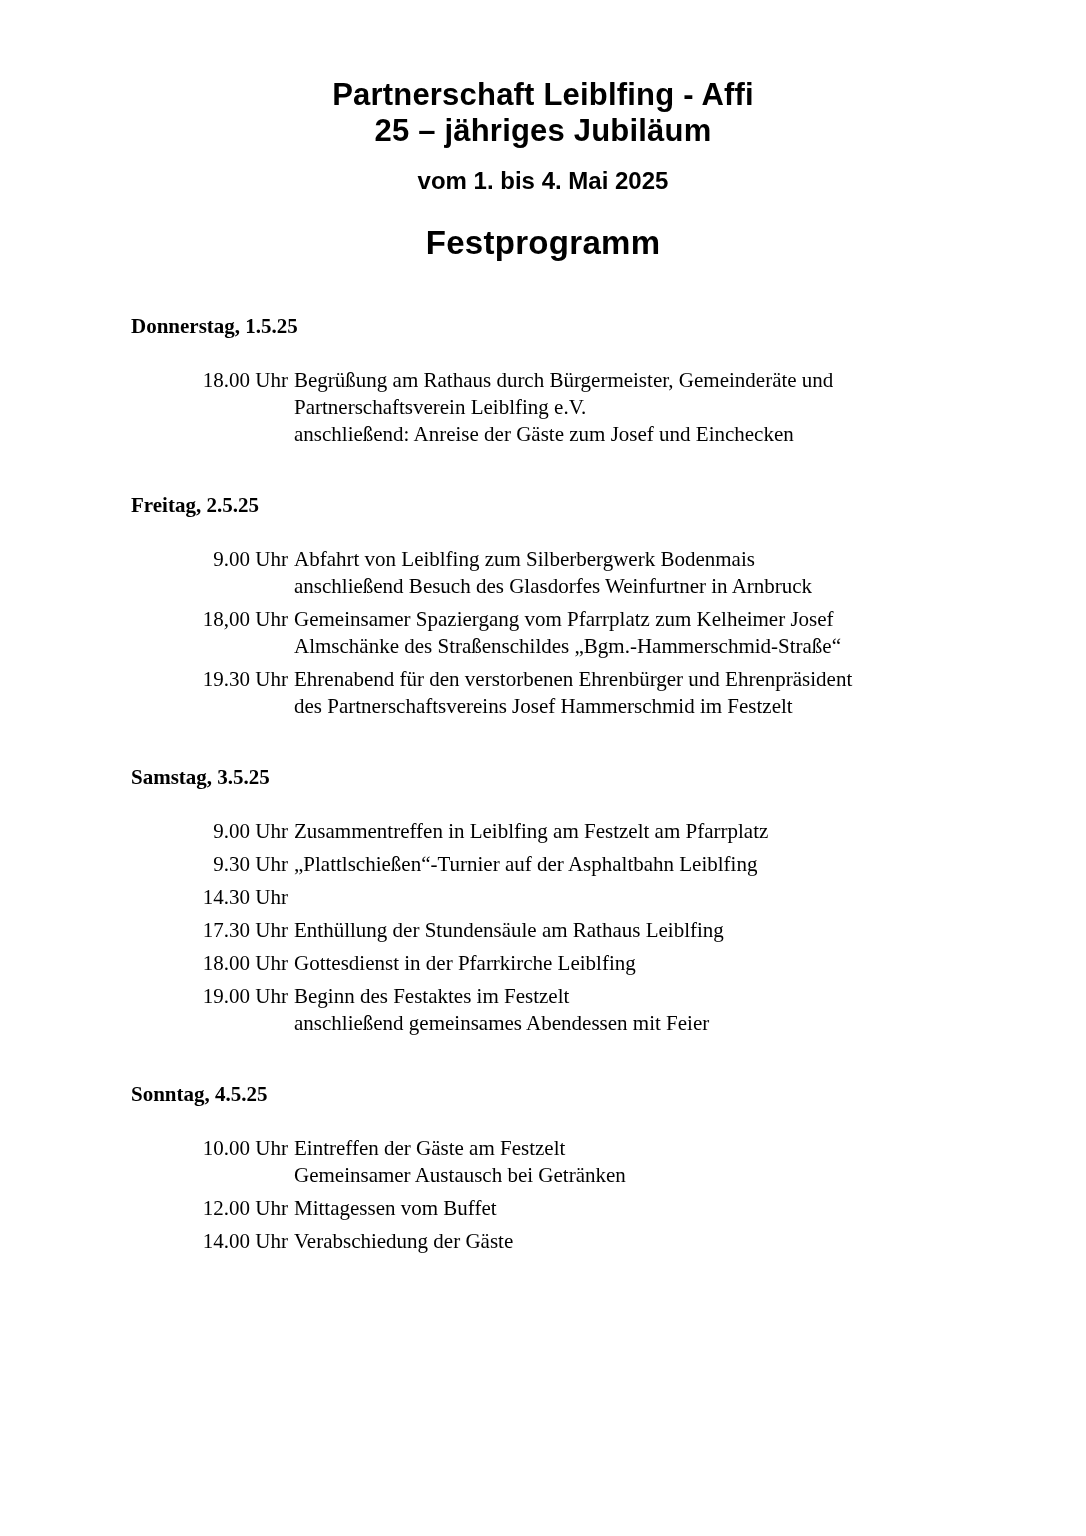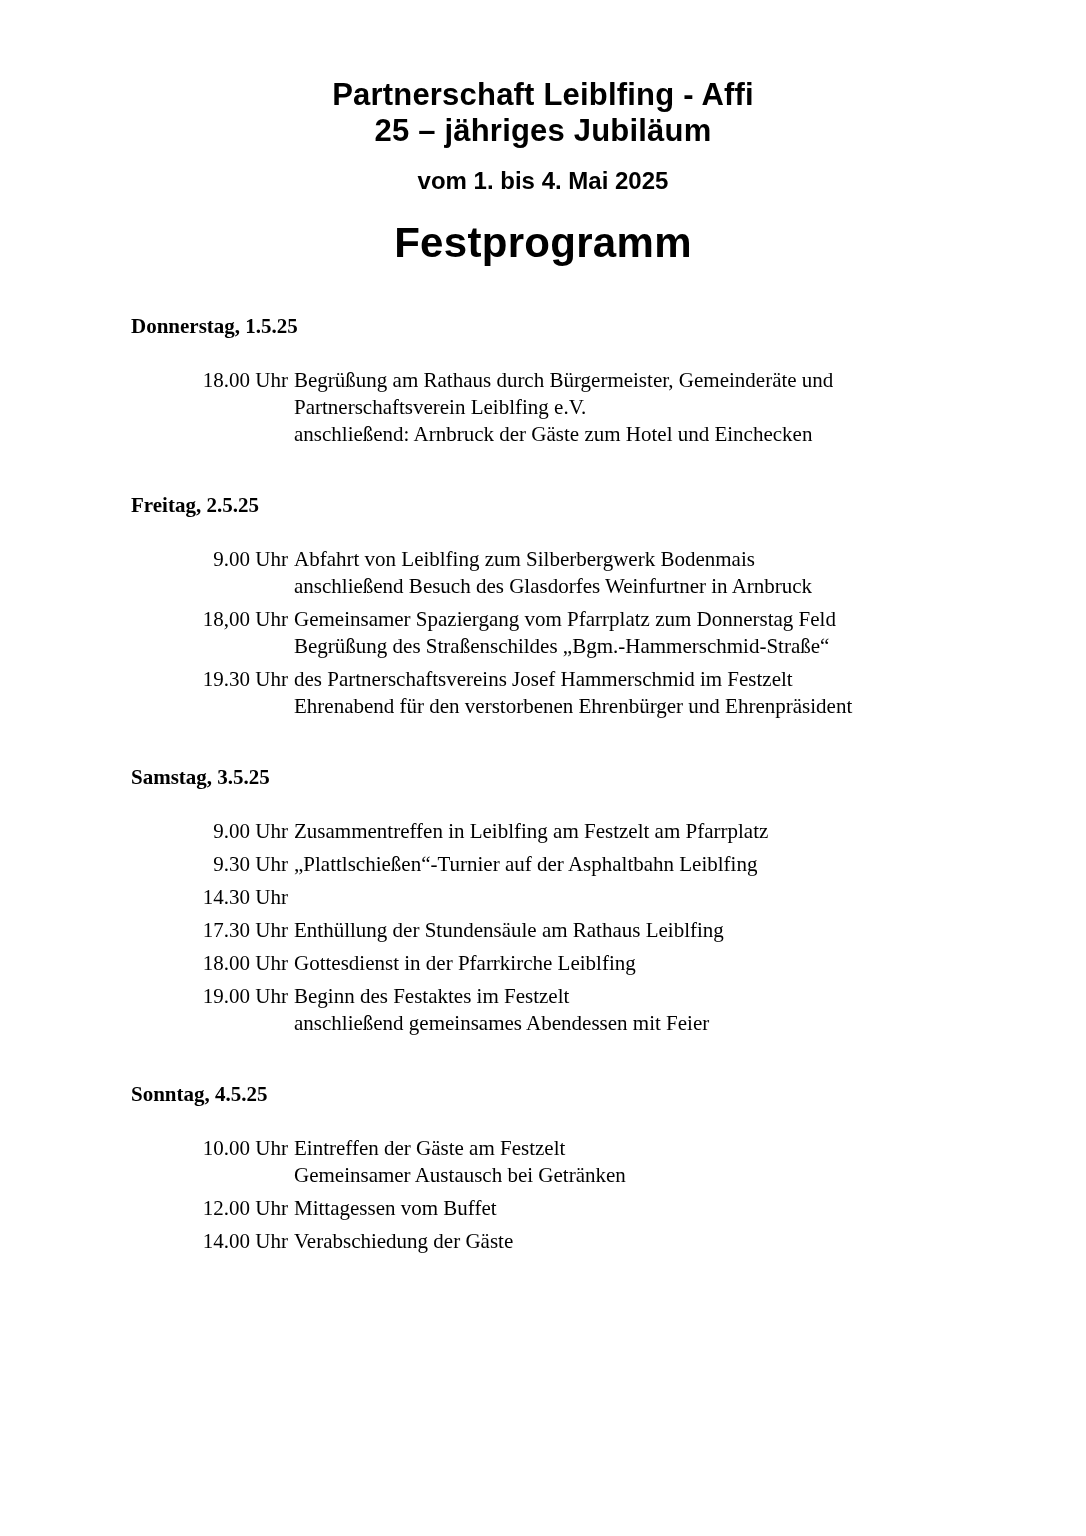--- a/index.html
+++ b/index.html
@@ -33,21 +33,21 @@
   }
   .title-line { display: block; }
   .doc-daterange {
     margin: 18px 0 0 0;
     font-size: 24px;
     line-height: 28px;
     font-weight: bold;
   }
   .doc-festtitle {
     margin: 28px 0 0 0;
-    font-size: 42px;
+    font-size: 33px;
     line-height: 40px;
     font-weight: bold;
     letter-spacing: 0.3px;
   }
   
   .schedule { display: block; }
   .day-section {
     padding-left: 131px;
     padding-right: 40px;
     font-family: Liberation Serif, serif;
@@ -101,48 +101,48 @@
   <main class="schedule">
 
     <section class="day-section">
       <h3 class="day-heading">Donnerstag, 1.5.25</h3>
       <div class="entries">
         <div class="entry">
           <span class="entry-time">18.00 Uhr</span>
           <div class="entry-lines">
             <div class="line">Begrüßung am Rathaus durch Bürgermeister, Gemeinderäte und</div>
             <div class="line">Partnerschaftsverein Leiblfing e.V.</div>
-            <div class="line">anschließend: Arnbruck der Gäste zum Hotel und Einchecken</div>
+            <div class="line">anschließend: Anreise der Gäste zum Josef und Einchecken</div>
           </div>
         </div>
       </div>
     </section>
 
     <section class="day-section">
       <h3 class="day-heading">Freitag, 2.5.25</h3>
       <div class="entries">
         <div class="entry">
           <span class="entry-time">9.00 Uhr</span>
           <div class="entry-lines">
             <div class="line">Abfahrt von Leiblfing zum Silberbergwerk Bodenmais</div>
             <div class="line">anschließend Besuch des Glasdorfes Weinfurtner in Arnbruck</div>
           </div>
         </div>
         <div class="entry">
           <span class="entry-time">18,00 Uhr</span>
           <div class="entry-lines">
-            <div class="line">Gemeinsamer Spaziergang vom Pfarrplatz zum Donnerstag Feld</div>
-            <div class="line">Begrüßung des Straßenschildes „Bgm.-Hammerschmid-Straße“</div>
+            <div class="line">Gemeinsamer Spaziergang vom Pfarrplatz zum Kelheimer Josef</div>
+            <div class="line">Almschänke des Straßenschildes „Bgm.-Hammerschmid-Straße“</div>
           </div>
         </div>
         <div class="entry">
           <span class="entry-time">19.30 Uhr</span>
           <div class="entry-lines">
+            <div class="line">Ehrenabend für den verstorbenen Ehrenbürger und Ehrenpräsident</div>
             <div class="line">des Partnerschaftsvereins Josef Hammerschmid im Festzelt</div>
-            <div class="line">Ehrenabend für den verstorbenen Ehrenbürger und Ehrenpräsident</div>
           </div>
         </div>
       </div>
     </section>
 
     <section class="day-section">
       <h3 class="day-heading">Samstag, 3.5.25</h3>
       <div class="entries">
         <div class="entry">
           <span class="entry-time">9.00 Uhr</span>

